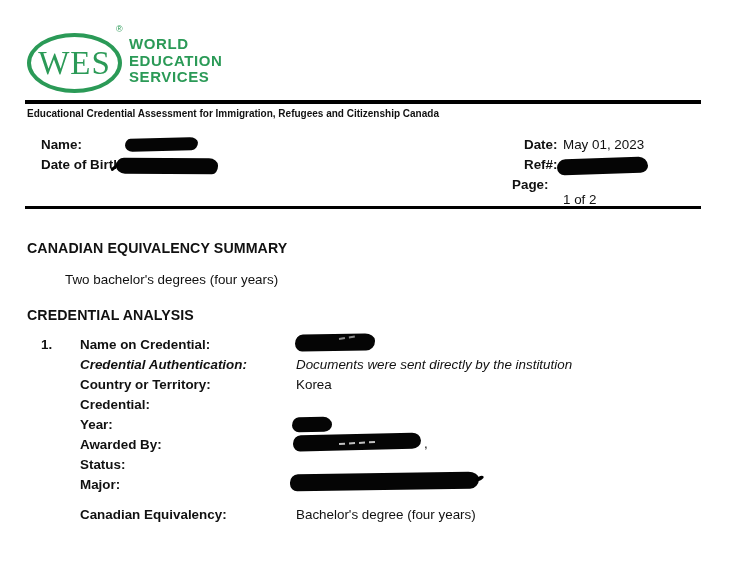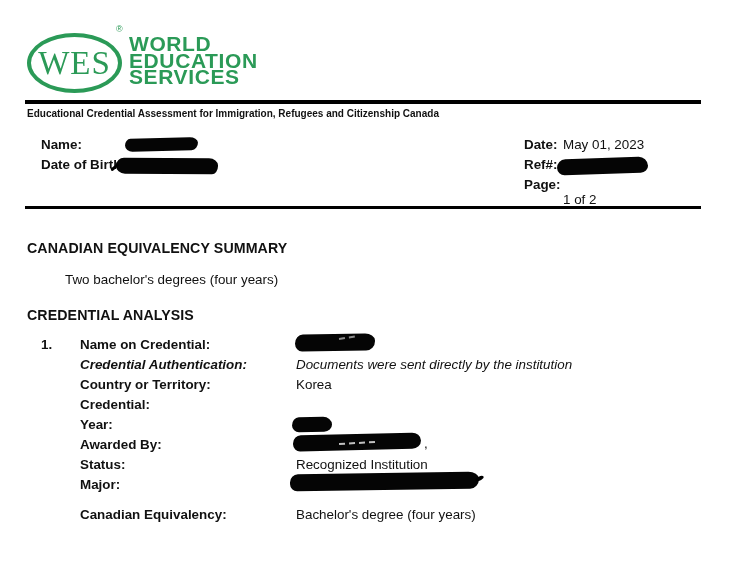--- a/index.html
+++ b/index.html
@@ -24,21 +24,21 @@
     font-family:"Liberation Serif",serif;
     font-size:33px;font-weight:500;color:#2B9A57;
     letter-spacing:1px;line-height:1;padding-top:1px;
   }
   .reg-mark{
     position:absolute;left:116px;top:24px;
     font-size:9px;color:#2B9A57;
   }
   .brand-name{
     position:absolute;left:129px;top:36px;
-    font-size:21px;font-weight:700;color:#2B9A57;
+    font-size:15px;font-weight:700;color:#2B9A57;
     line-height:16.5px;letter-spacing:0.6px;
   }
   
   .rule{position:absolute;left:25px;width:676px;background:#000;}
   .rule-1{top:100px;height:4px;}
   .rule-2{top:206px;height:3px;}
   
   .doc-title{
     position:absolute;left:27px;top:108px;
     font-size:10px;font-weight:700;white-space:nowrap;
@@ -96,21 +96,21 @@
 
   <span class="abs lbl" style="left:27px;top:157px">Date of Birth:</span>
   <div class="redact rx-dob" style="left:116px;top:158px;width:102px;height:16px"></div>
 
   <span class="abs lbl" style="left:510px;top:137px">Date:</span>
   <span class="abs val" style="left:563px;top:137px">May 01, 2023</span>
 
   <span class="abs lbl" style="left:510px;top:157px">Ref#:</span>
   <div class="redact rx-ref" style="left:557px;top:158px;width:91px;height:16px"></div>
 
-  <span class="abs lbl" style="left:510px;top:177px">Page:</span>
+  <span class="abs lbl" style="left:498px;top:177px">Page:</span>
   <span class="abs val" style="left:563px;top:192px">1 of 2</span>
 
   <div class="rule rule-2"></div>
 
   <div class="abs heading" style="left:27px;top:240px">CANADIAN EQUIVALENCY SUMMARY</div>
   <div class="abs val" style="left:65px;top:272px">Two bachelor's degrees (four years)</div>
 
   <div class="abs heading" style="left:27px;top:307px">CREDENTIAL ANALYSIS</div>
 
   <span class="abs lbl" style="left:27px;top:337px">1.</span>
@@ -127,21 +127,20 @@
   <span class="abs lbl" style="left:66px;top:397px">Credential:</span>
 
   <span class="abs lbl" style="left:66px;top:417px">Year:</span>
   <div class="redact rx-year" style="left:292px;top:417px;width:40px;height:15px"></div>
 
   <span class="abs lbl" style="left:66px;top:437px">Awarded By:</span>
   <div class="redact rx-awarded" style="left:293px;top:434px;width:128px;height:16px"></div>
   <span class="abs val" style="left:424px;top:436px">,</span>
 
   <span class="abs lbl" style="left:66px;top:457px">Status:</span>
-  <span class="abs val" style="left:296px;top:457px">Recognized Institution</span>
 
   <span class="abs lbl" style="left:66px;top:477px">Major:</span>
   <div class="redact rx-major" style="left:290px;top:473px;width:189px;height:17px"></div>
 
   <span class="abs lbl" style="left:66px;top:507px">Canadian Equivalency:</span>
   <span class="abs val" style="left:296px;top:507px">Bachelor's degree (four years)</span>
 
 </div>
 
 </body></html>

